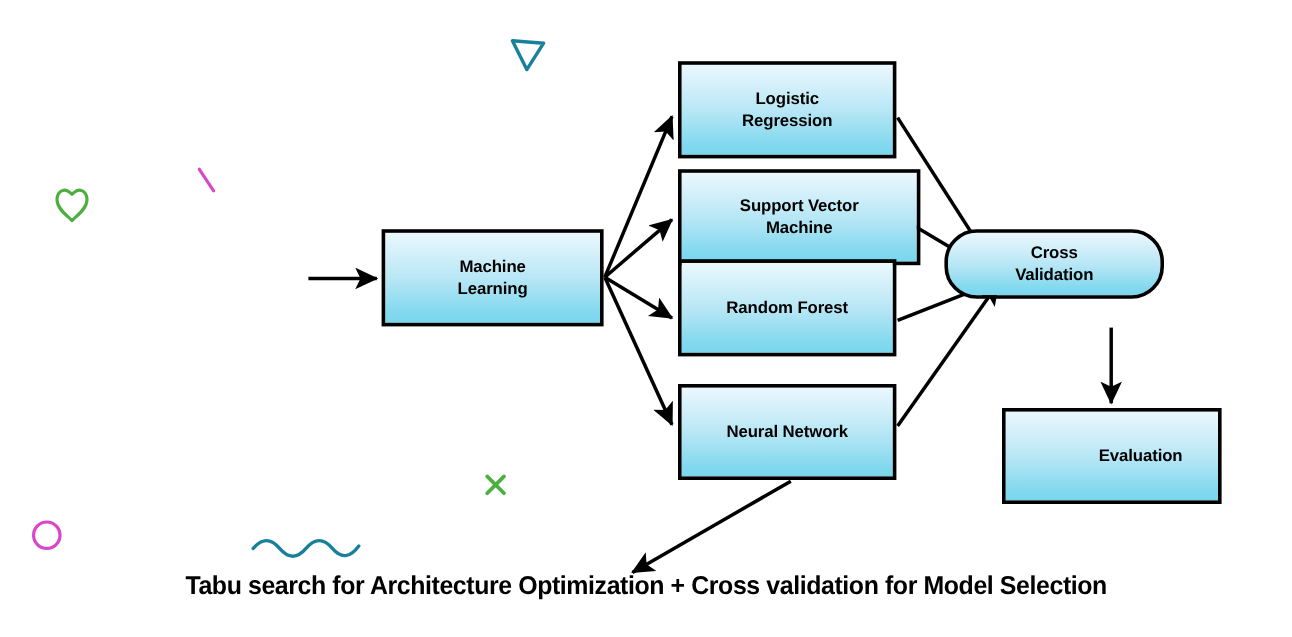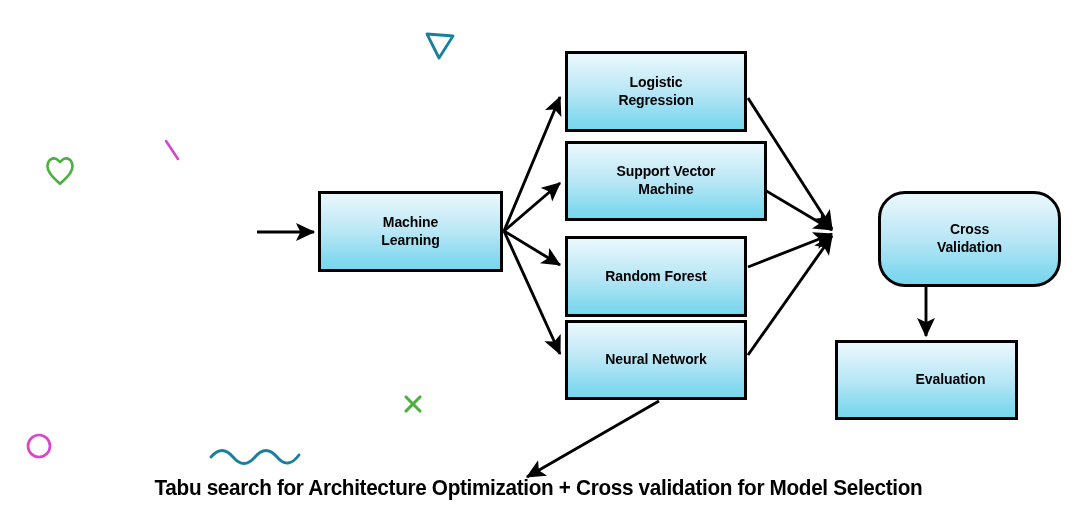--- a/index.html
+++ b/index.html
@@ -117,29 +117,29 @@
   <div class="node" style="left:565px; top:51px;  width:182px; height:81px;">
     <span class="node-label">Logistic
 Regression</span>
   </div>
 
   <div class="node" style="left:565px; top:141px; width:202px; height:80px;">
     <span class="node-label">Support Vector
 Machine</span>
   </div>
 
-  <div class="node" style="left:565px; top:236px; width:182px; height:81px;">
+  <div class="node" style="left:565px; top:216px; width:182px; height:81px;">
     <span class="node-label">Random Forest</span>
   </div>
 
   <div class="node" style="left:565px; top:320px; width:182px; height:80px;">
     <span class="node-label">Neural Network</span>
   </div>
 
-  <div class="node" style="left:878px; top:191px; width:183px; height:96px;border-radius:27px;">
+  <div class="node" style="left:787px; top:191px; width:183px; height:58px;border-radius:27px;">
     <span class="node-label">Cross
 Validation</span>
   </div>
 
   <div class="node" style="left:835px; top:340px; width:183px; height:80px;padding-left:48px;">
     <span class="node-label">Evaluation</span>
   </div>
 
   <div id="caption">Tabu search for Architecture Optimization + Cross validation for Model Selection</div>
 

